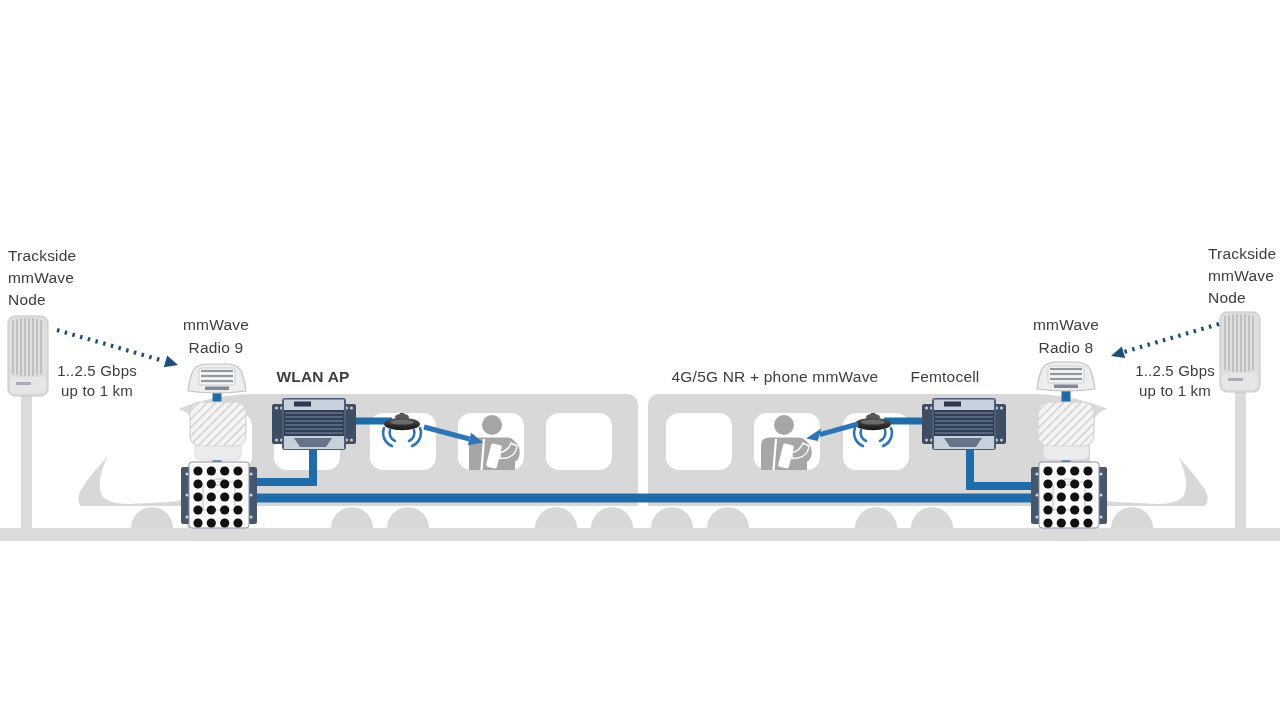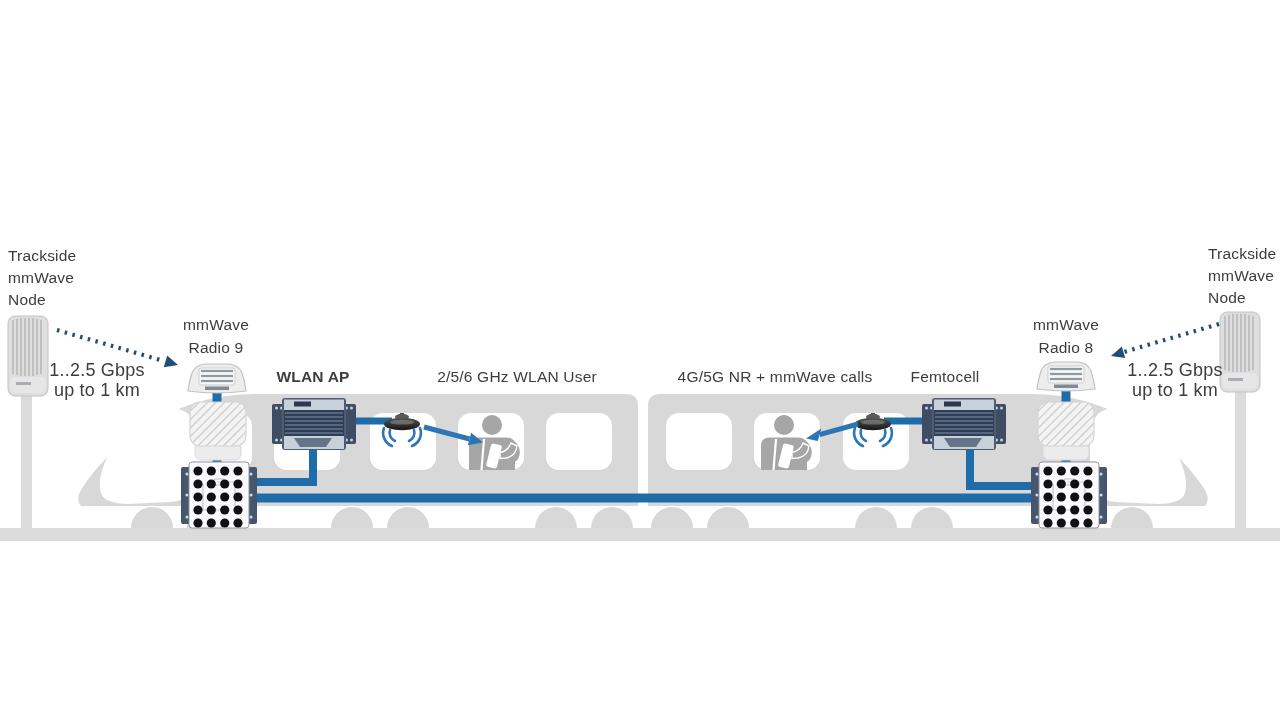--- a/index.html
+++ b/index.html
@@ -1,21 +1,21 @@
 <!DOCTYPE html>
 <html><head>
 <meta charset="utf-8">
 <style>
   html,body{margin:0;padding:0;background:#fff;}
   .stage{position:relative;width:1280px;height:720px;background:#ffffff;overflow:hidden;
          font-family:"Liberation Sans",sans-serif;color:#3d3d3d;}
   .scene{position:absolute;left:0;top:0;}
   .lbl{position:absolute;font-size:15.5px;line-height:22px;letter-spacing:.2px;color:#3d3d3d;}
   .lbl.center{text-align:center;}
-  .lbl.small{font-size:18px;line-height:19.5px;}
+  .lbl.small{font-size:15px;line-height:19.5px;}
   .lbl div{white-space:nowrap;}
 </style>
 </head>
 <body>
 
 <div class="stage">
 
 <svg class="scene" width="1280" height="720" viewBox="0 0 1280 720">
   <defs>
     <pattern id="hatch" width="6" height="6" patternUnits="userSpaceOnUse" patternTransform="rotate(45)">
@@ -278,26 +278,23 @@
 
 <div class="lbl center" style="left:150px;top:313px;width:132px;line-height:23px;">
   <div>mmWave</div>
   <div>Radio 9</div>
 </div>
 
 <div class="lbl center" style="left:248px;top:366px;width:130px;font-weight:bold;">
   <div>WLAN AP</div>
 </div>
 
-<div class="lbl center" style="left:397px;top:366px;width:240px;">
-  <div>2/5/6 GHz WLAN User</div>
-</div>
 
 <div class="lbl center" style="left:652px;top:366px;width:246px;">
-  <div>4G/5G NR + mmWave calls</div>
+  <div>4G/5G NR + phone mmWave</div>
 </div>
 
 <div class="lbl center" style="left:880px;top:366px;width:130px;">
   <div>Femtocell</div>
 </div>
 
 <div class="lbl center" style="left:1000px;top:313px;width:132px;line-height:23px;">
   <div>mmWave</div>
   <div>Radio 8</div>
 </div>

